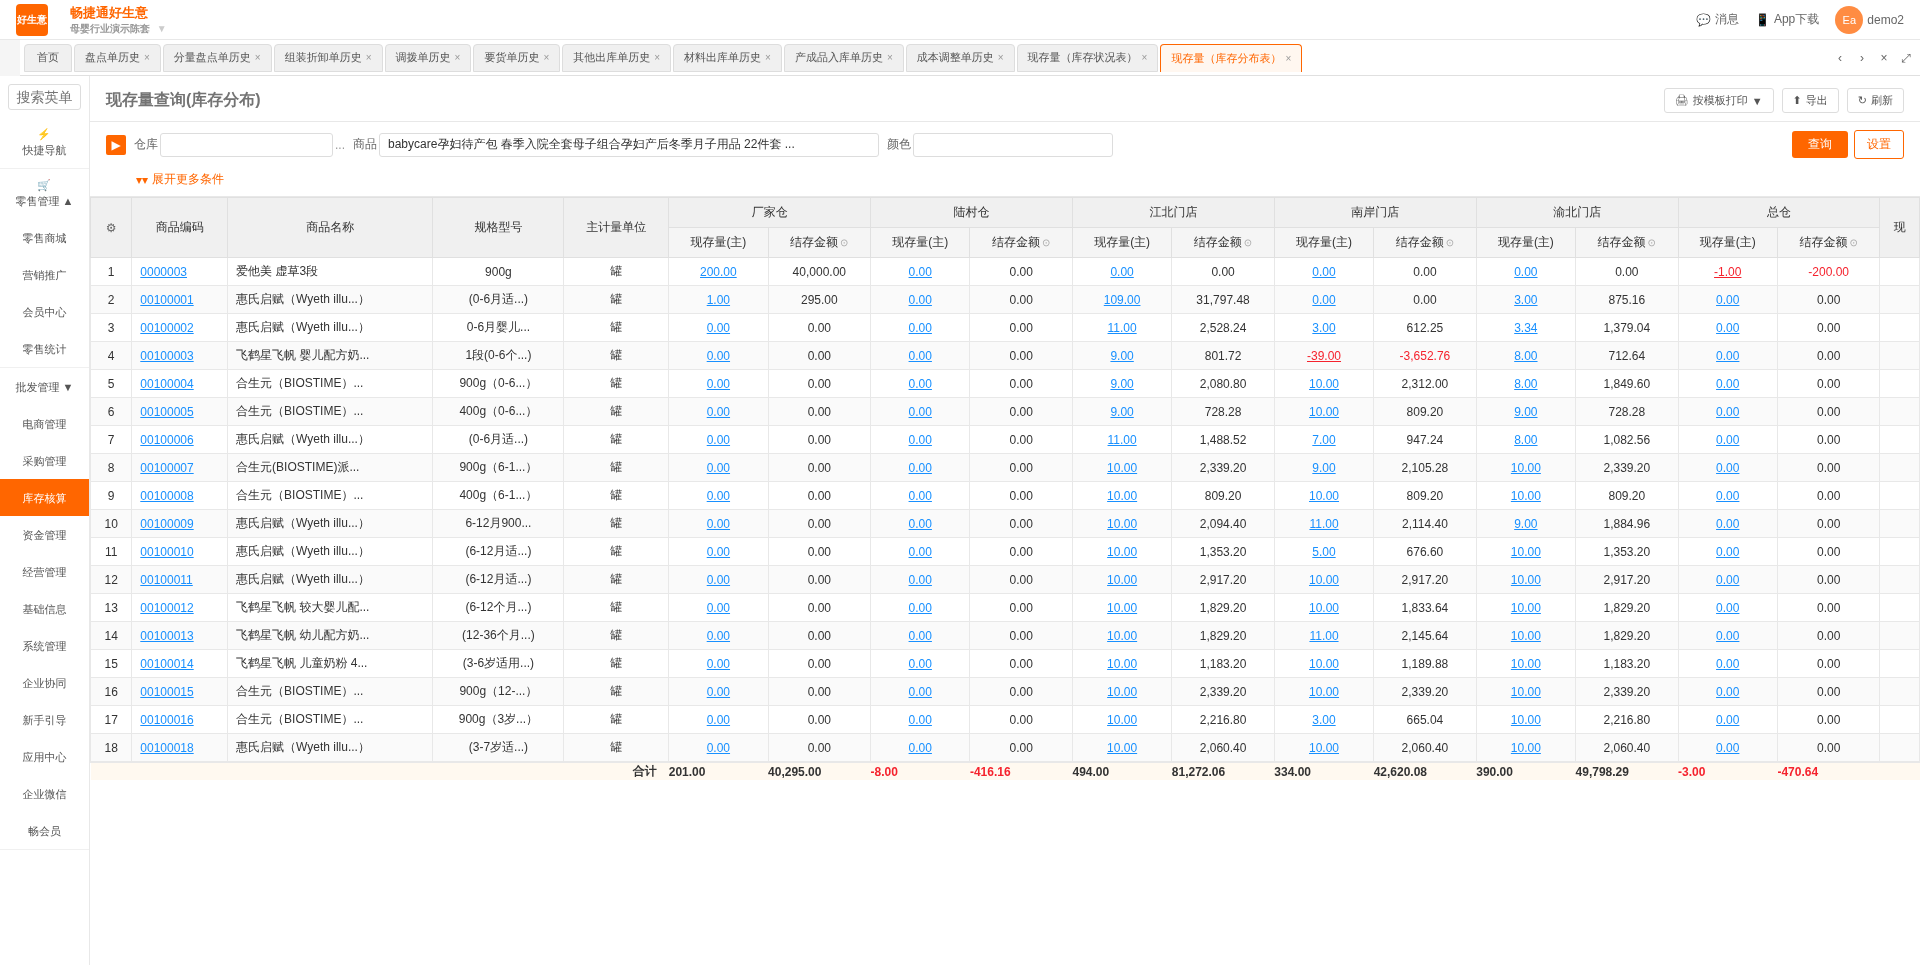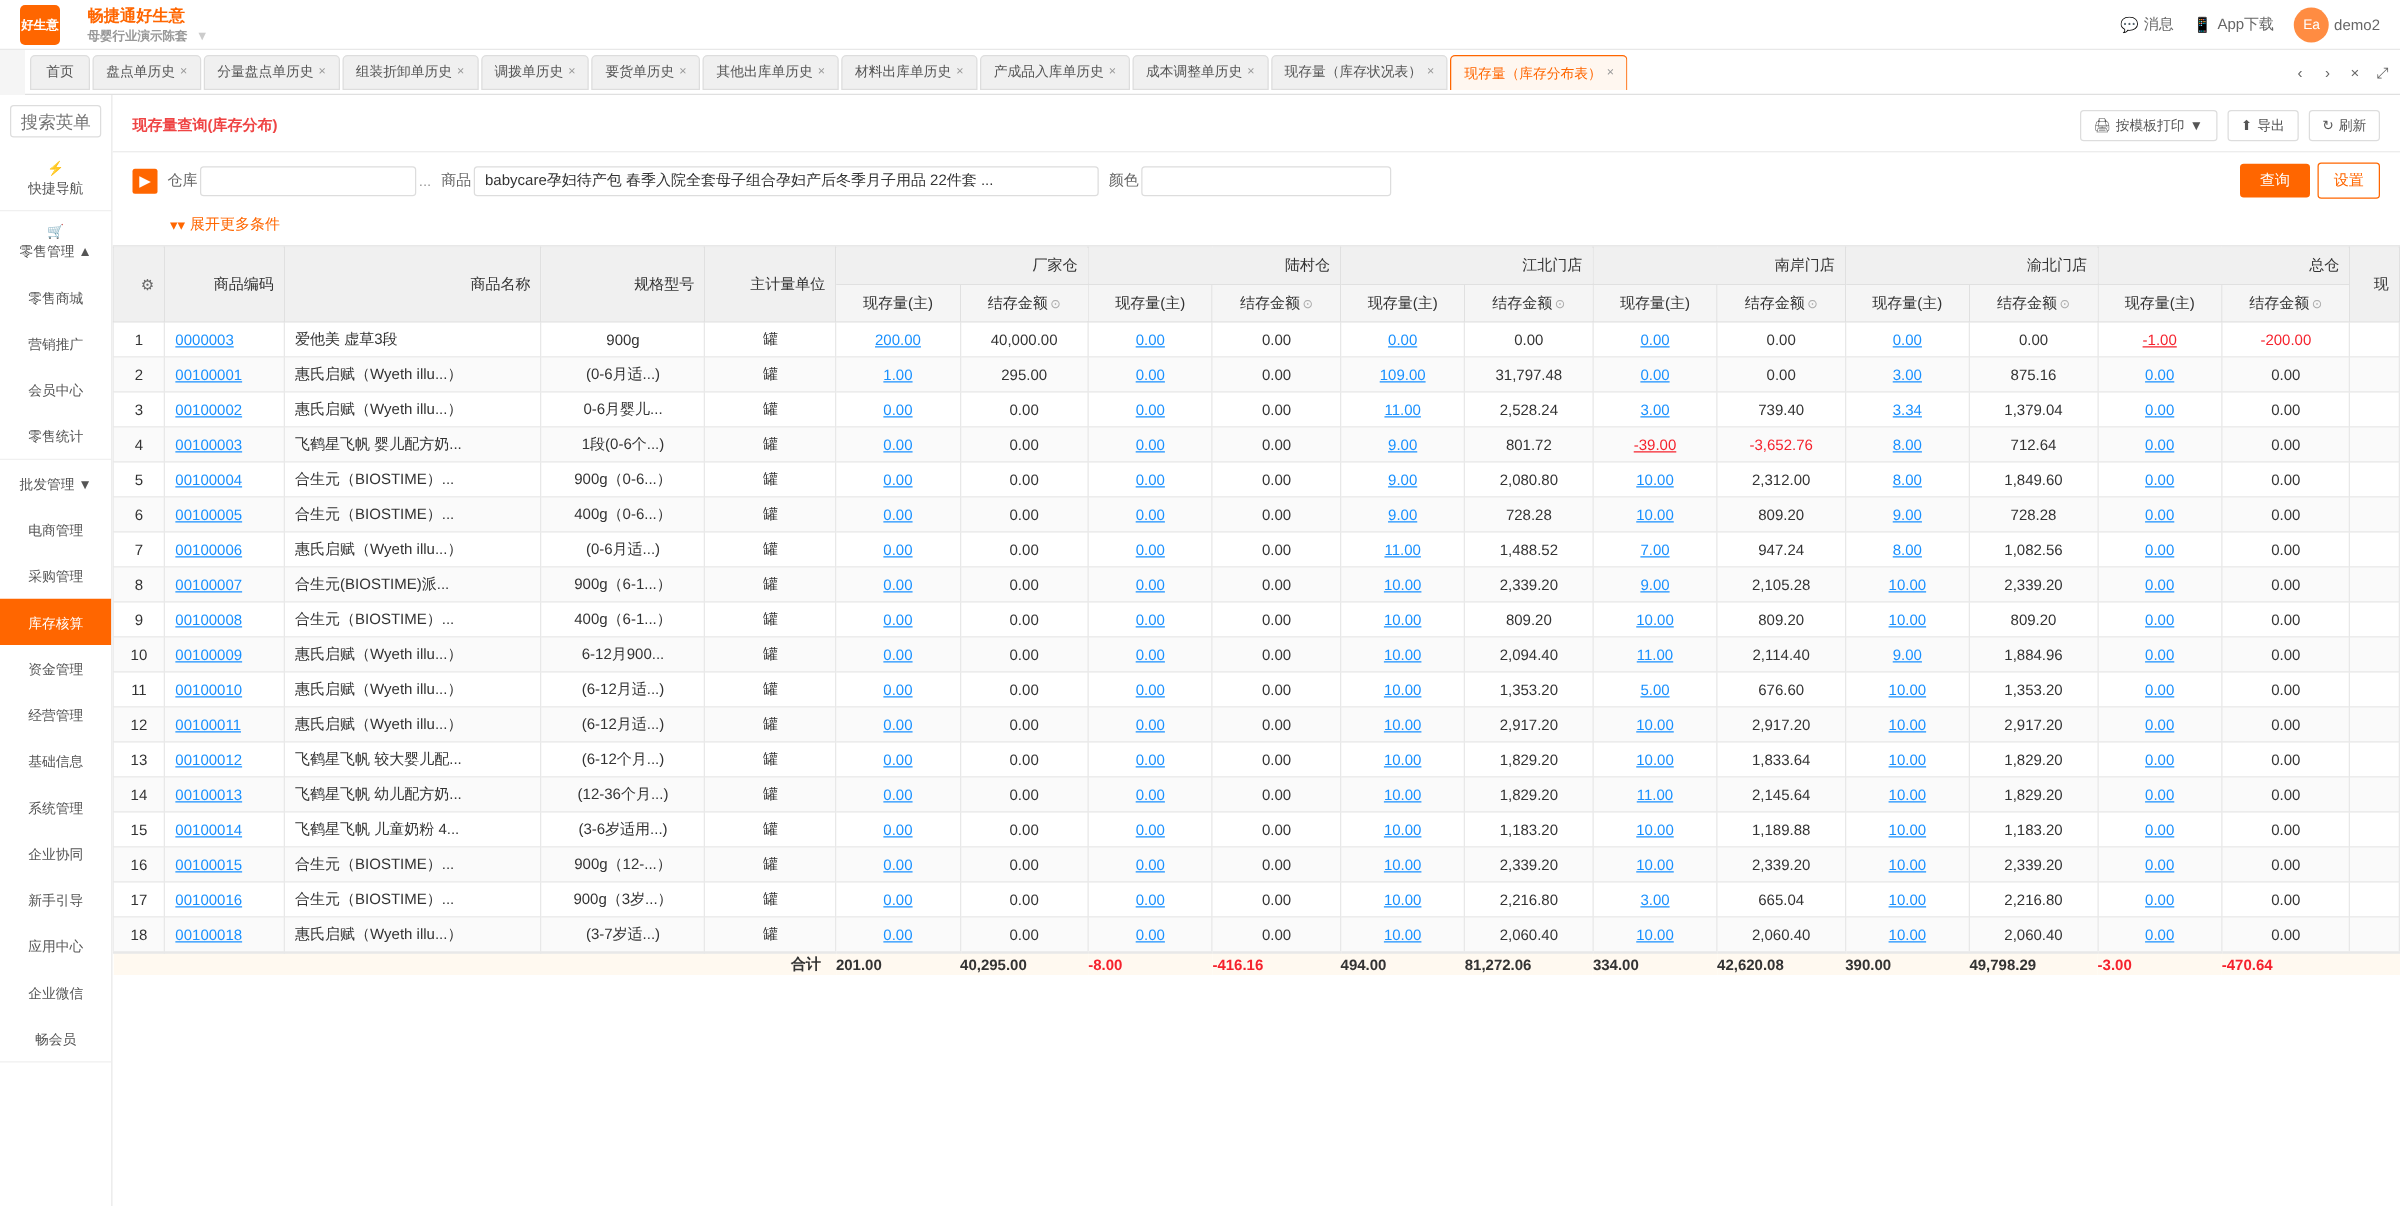--- a/index.html
+++ b/index.html
@@ -34,42 +34,42 @@
     .sidebar-item.active { background: #ff6600; color: #fff; }
     .sidebar-item-label { display: block; margin-top: 2px; }
     .sidebar-search { padding: 8px; }
     .sidebar-search-box { width: 100%; border: 1px solid #ddd; border-radius: 3px; padding: 4px; font-size: 14px; text-align: center; }
 
     
     .content { flex: 1; overflow: hidden; display: flex; flex-direction: column; }
 
     
     .page-header { background: #fff; padding: 12px 16px 8px; border-bottom: 1px solid #e8e8e8; display: flex; align-items: center; justify-content: space-between; }
-    .page-title { font-size: 12px; font-weight: bold; color: #ef4444; }
+    .page-title { font-size: 16px; font-weight: bold; color: #737373; }
     .page-actions { display: flex; gap: 8px; align-items: center; }
     .btn-action { display: flex; align-items: center; gap: 4px; padding: 4px 10px; border: 1px solid #ddd; border-radius: 3px; background: #fff; cursor: pointer; font-size: 11px; color: #555; }
 
     
     .filter-bar { background: #fff; padding: 8px 16px; border-bottom: 1px solid #e8e8e8; display: flex; align-items: center; gap: 12px; flex-wrap: wrap; }
     .filter-row { display: flex; align-items: center; gap: 8px; width: 100%; }
     .filter-item { display: flex; align-items: center; gap: 2px; }
     .filter-label { color: #666; font-size: 12px; white-space: nowrap; }
     .filter-input { border: 1px solid #ddd; border-radius: 3px; padding: 4px 8px; font-size: 12px; color: #333; min-width: 80px; }
     .filter-input-wide { min-width: 500px; }
     .filter-dots { color: #999; cursor: pointer; }
     .expand-btn { display: flex; align-items: center; gap: 4px; color: #ff6600; cursor: pointer; font-size: 12px; border: none; background: none; }
     .btn-orange { background: #ff6600; color: white; border: none; border-radius: 3px; padding: 5px 16px; cursor: pointer; font-size: 12px; }
     .btn-outline { background: white; color: #ff6600; border: 1px solid #ff6600; border-radius: 3px; padding: 5px 12px; cursor: pointer; font-size: 12px; }
     .filter-expand-icon { width: 20px; height: 20px; background: #ff6600; color: white; display: flex; align-items: center; justify-content: center; border-radius: 2px; cursor: pointer; font-size: 12px; flex-shrink: 0; }
 
     
     .table-container { flex: 1; overflow: auto; background: #fff; }
     table { width: 100%; border-collapse: collapse; font-size: 12px; }
     thead tr th { background: #f5f5f5; border: 1px solid #e0e0e0; padding: 6px 8px; text-align: center; font-weight: 500; color: #333; white-space: nowrap; position: sticky; top: 0; z-index: 10; }
-    thead tr:first-child th { background: #f0f0f0; text-align: right; }
+    thead tr:first-child th { background: #f0f0f0; }
     tbody tr td { border: 1px solid #e8e8e8; padding: 5px 8px; text-align: center; color: #333; white-space: nowrap; }
     tbody tr:nth-child(even) { background: #fafafa; }
     .td-link { color: #1890ff; text-decoration: underline; cursor: pointer; }
     .td-red { color: #f5222d; }
     .td-left { text-align: left; }
     .footer-row td { background: #fff9f0; font-weight: bold; border-top: 2px solid #e8e8e8; }
     .gear-icon { cursor: pointer; color: #666; }
     .info-icon { color: #aaa; cursor: pointer; margin-left: 2px; font-size: 10px; }
 
     
@@ -332,21 +332,21 @@
     <td class="td-left" style="max-width:160px;overflow:hidden;text-overflow:ellipsis">惠氏启赋（Wyeth illu...）</td>
     <td>0-6月婴儿...</td>
     <td>罐</td>
     <td class="td-link">0.00</td>
     <td>0.00</td>
     <td class="td-link">0.00</td>
     <td>0.00</td>
     <td class="td-link">11.00</td>
     <td>2,528.24</td>
     <td class="td-link">3.00</td>
-    <td class="">739.40</td>
+    <td class="">612.25</td>
     <td class="td-link">3.34</td>
     <td>1,379.04</td>
     <td class="td-link">0.00</td>
     <td class="">0.00</td>
     <td></td>
   </tr>
             <tr>
     <td>4</td>
     <td class="td-link td-left">00100003</td>
     <td class="td-left" style="max-width:160px;overflow:hidden;text-overflow:ellipsis">飞鹤星飞帆 婴儿配方奶...</td>

